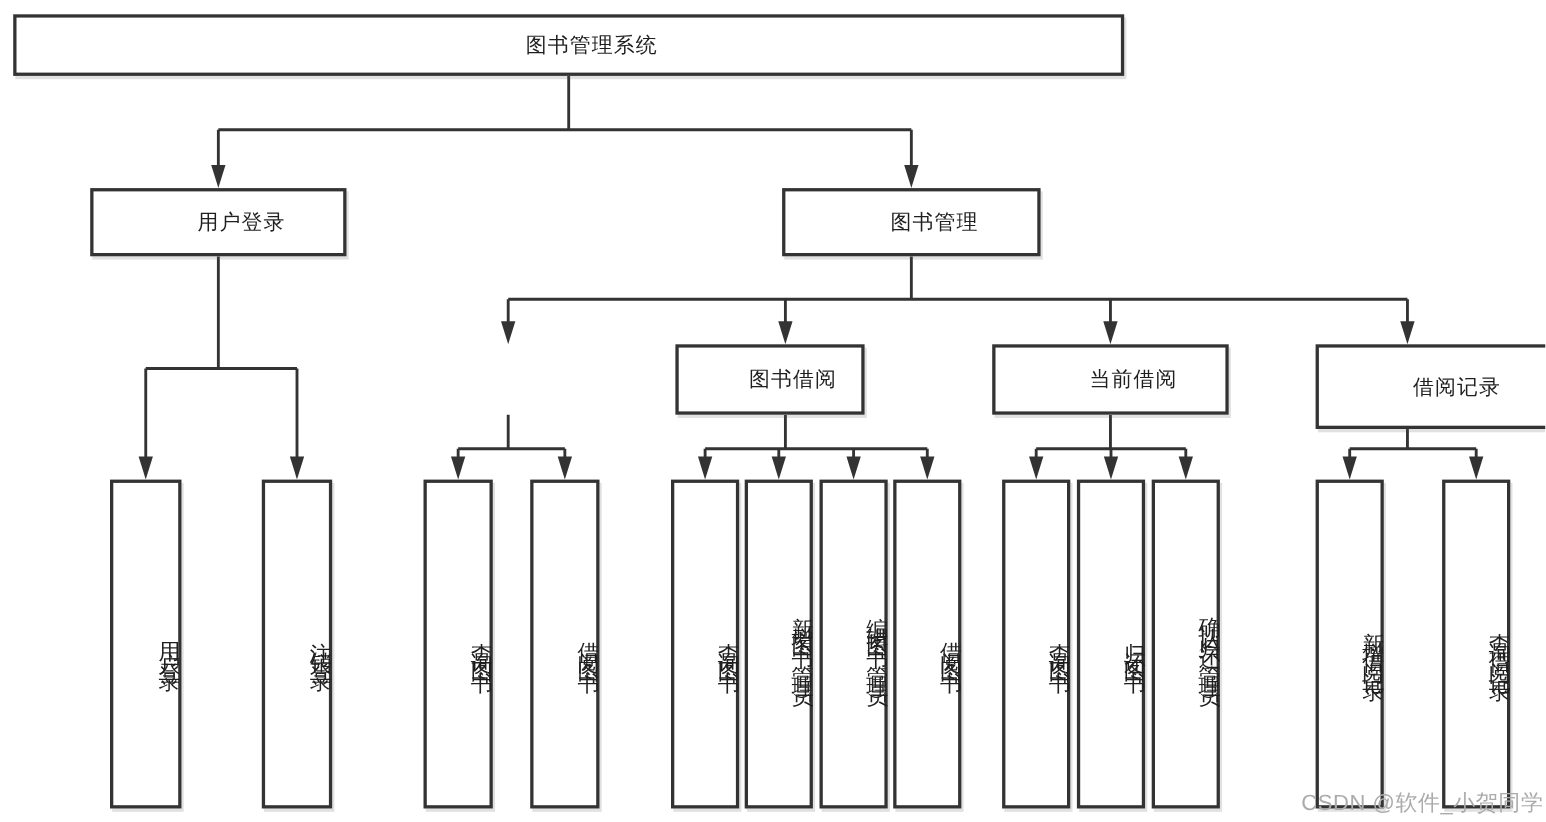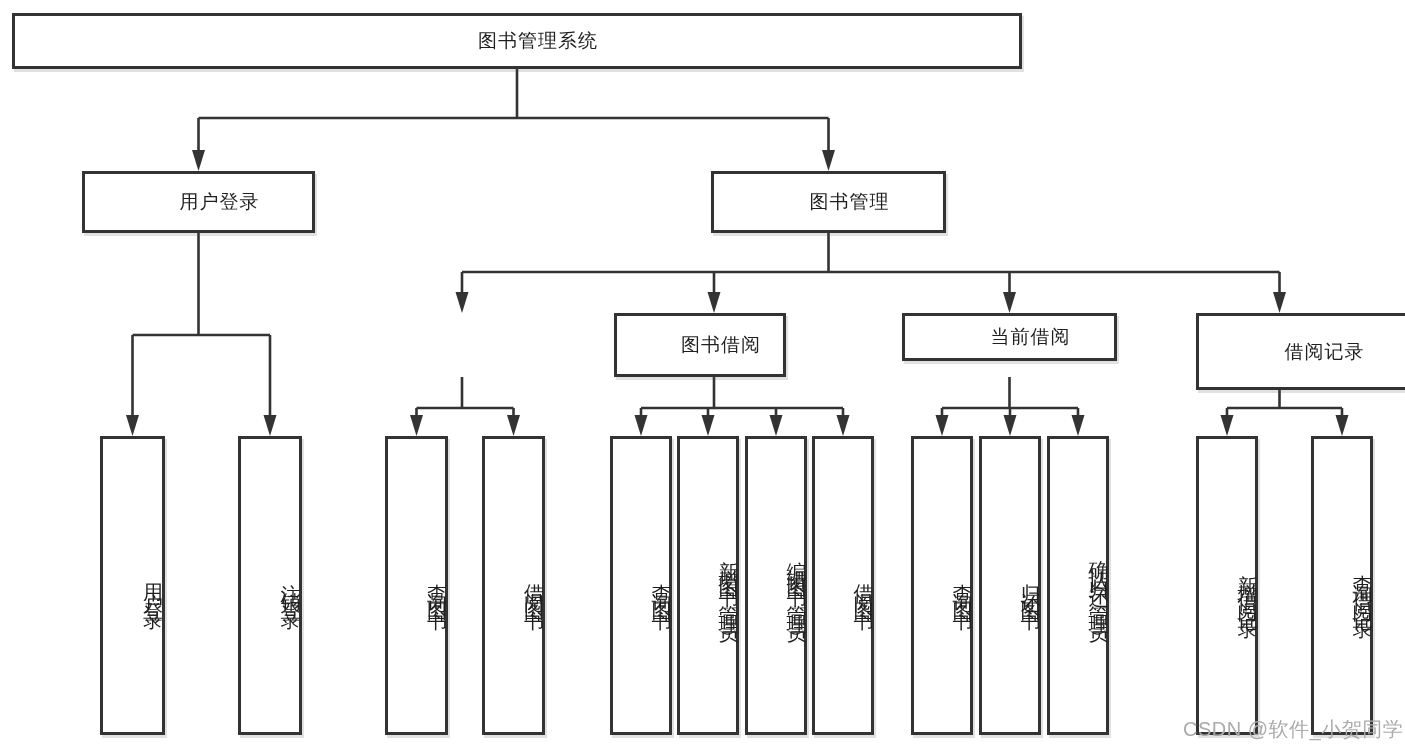--- a/index.html
+++ b/index.html
@@ -105,21 +105,21 @@
   <div class="node lvl-h" style="left:82px;top:171px;width:233px;height:62px">
     <span>用户登录</span>
   </div>
   <div class="node lvl-h" style="left:711px;top:171px;width:235px;height:62px">
     <span>图书管理</span>
   </div>
 
   <div class="node lvl-h" style="left:614px;top:313px;width:172px;height:64px">
     <span>图书借阅</span>
   </div>
-  <div class="node lvl-h" style="left:902px;top:313px;width:215px;height:48px">
+  <div class="node lvl-h" style="left:902px;top:313px;width:215px;height:64px">
     <span>当前借阅</span>
   </div>
   <div class="node lvl-h" style="left:1196px;top:313px;width:215px;height:77px">
     <span>借阅记录</span>
   </div>
 
   <div class="node lvl-v" style="left:100px;top:436px;width:65px;height:299px">
     <span class="vtext">用户登录</span>
   </div>
   <div class="node lvl-v" style="left:238px;top:436px;width:64px;height:299px">

